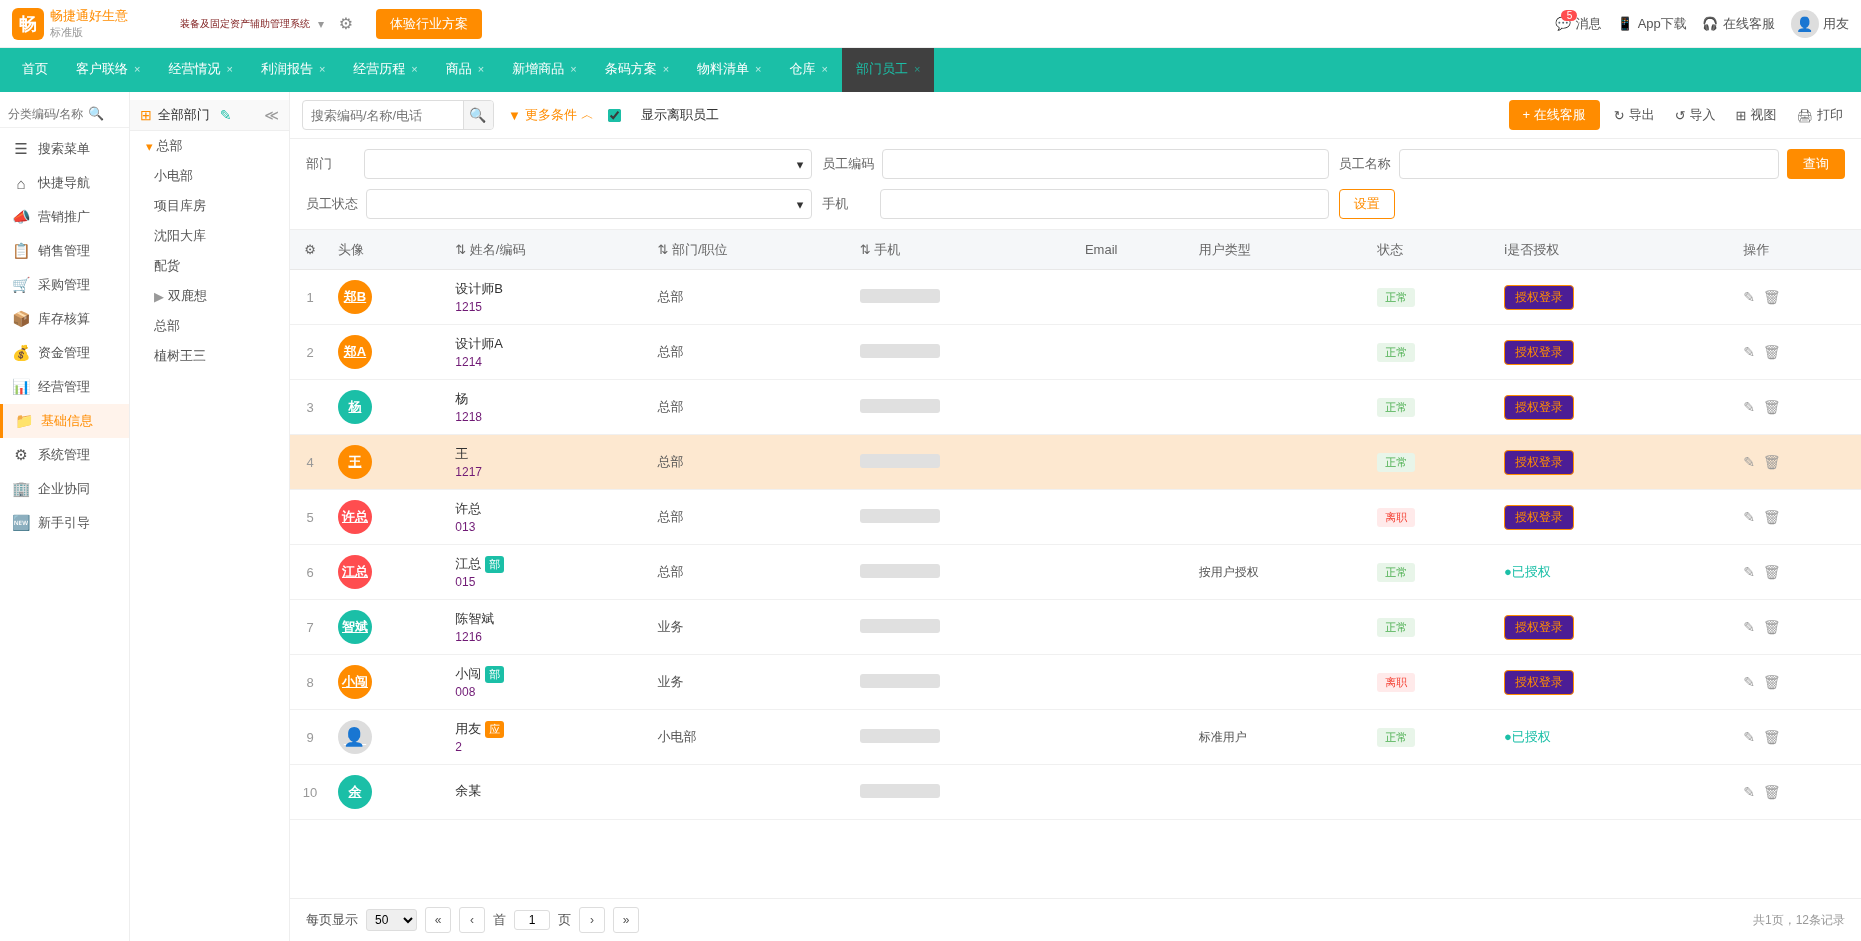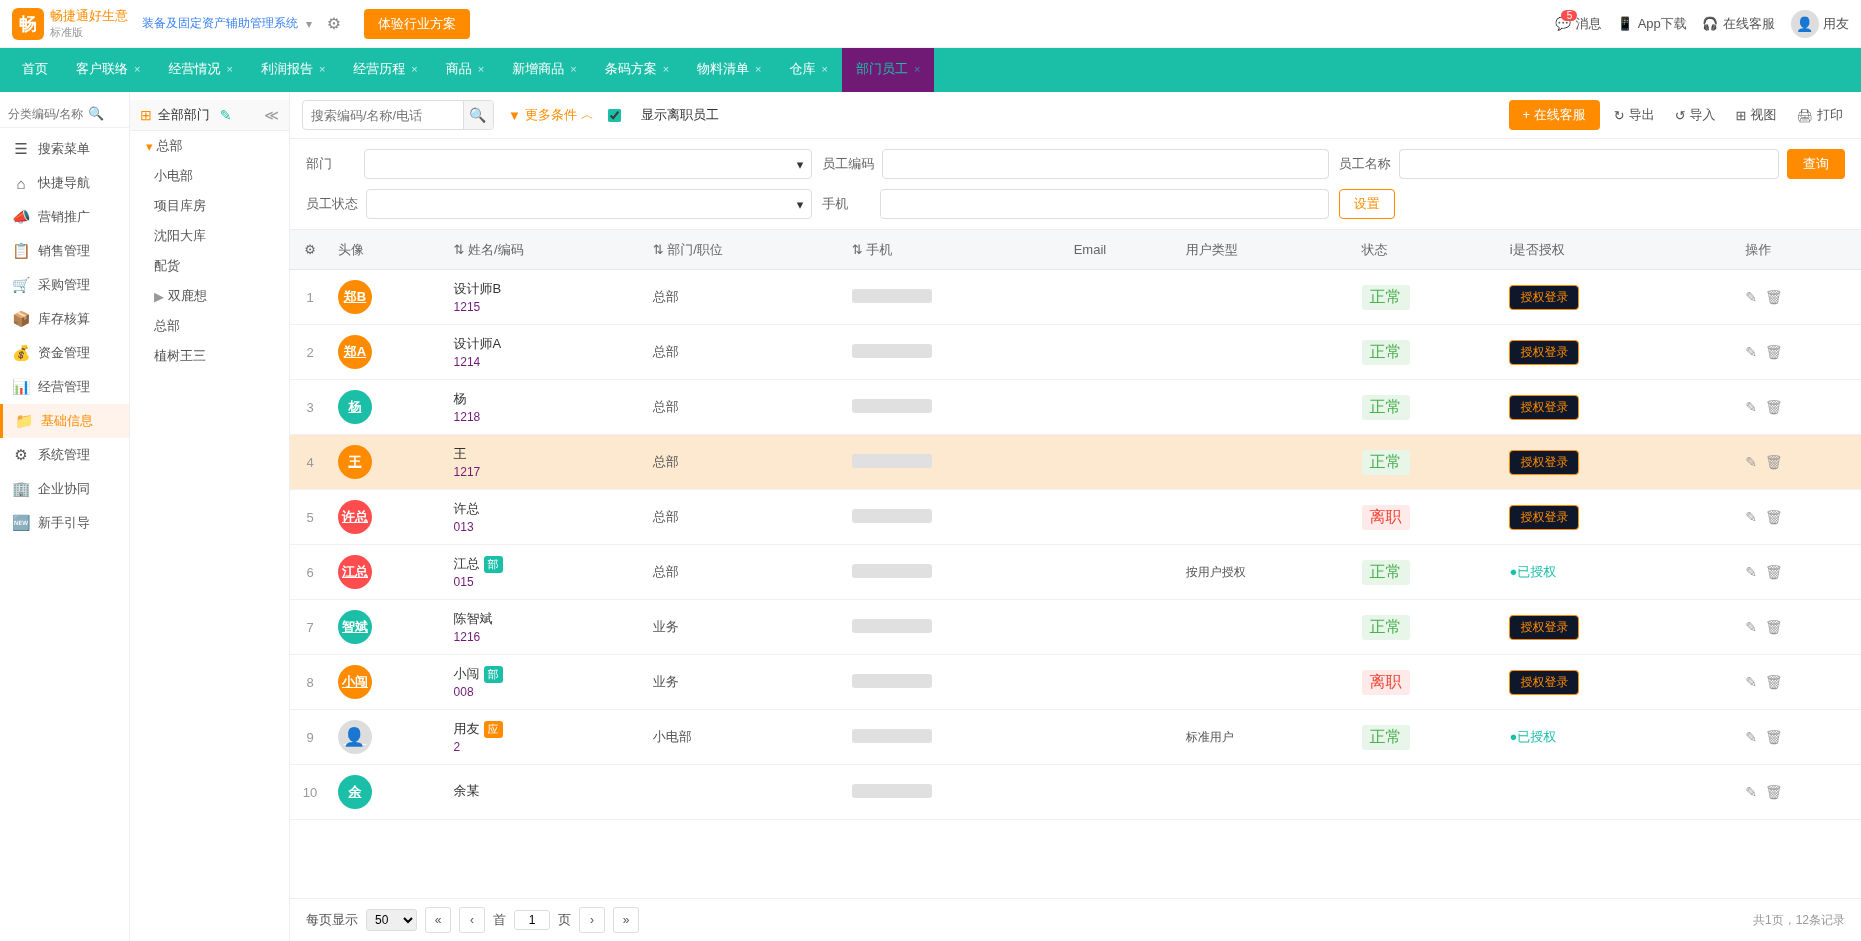--- a/index.html
+++ b/index.html
@@ -32,23 +32,24 @@
     }
     .logo-text { font-size: 12px; color: #555; line-height: 1.3; }
     .logo-text .brand { color: #ff8c00; font-weight: normal; font-size: 13px; }
     .system-title-area {
       flex: 1;
       display: flex;
       align-items: center;
       gap: 8px;
     }
     .system-title {
-      font-size: 12px;
-      color: #3b82f6;
+      font-size: 10px;
+      color: #7f1d1d;
       font-weight: 500;
+      margin-left: 38px;
     }
     .system-title-arrow {
       color: #999;
       font-size: 12px;
     }
     .settings-icon-btn {
       width: 28px; height: 28px;
       display: flex; align-items: center; justify-content: center;
       color: #888; cursor: pointer; font-size: 16px;
     }
@@ -116,21 +117,21 @@
       align-items: center;
       height: 44px;
       padding: 16px 14px;
       color: #fff;
       font-size: 13px;
       cursor: pointer;
       white-space: nowrap;
       border-bottom: 3px solid transparent;
     }
     .nav-item.active {
-      background: #701a75;
+      background: #404040;
       color: #1bbfa7;
       font-weight: 500;
     }
     .nav-item .close-x {
       margin-left: 6px;
       font-size: 11px;
       opacity: 0.7;
     }
 
     
@@ -435,28 +436,28 @@
       background: #e0e0e0;
       border-radius: 3px;
       height: 14px;
       width: 80px;
       display: inline-block;
     }
     .status-badge {
       display: inline-block;
       padding: 2px 8px;
       border-radius: 3px;
-      font-size: 16px;
+      font-size: 11px;
     }
     .status-normal { background: #e8f5e9; color: #4caf50; }
     .status-resigned { background: #ffeaea; color: #f44336; }
     .auth-btn {
       border: 1px solid #ff8c00;
       color: #ff8c00;
-      background: #0f172a;
+      background: #4c1d95;
       border-radius: 4px;
       padding: 3px 10px;
       font-size: 12px;
       cursor: pointer;
     }
     .authorized-dot {
       color: #1bbfa7;
       font-size: 13px;
     }
     .user-type-text { color: #555; font-size: 12px; }

